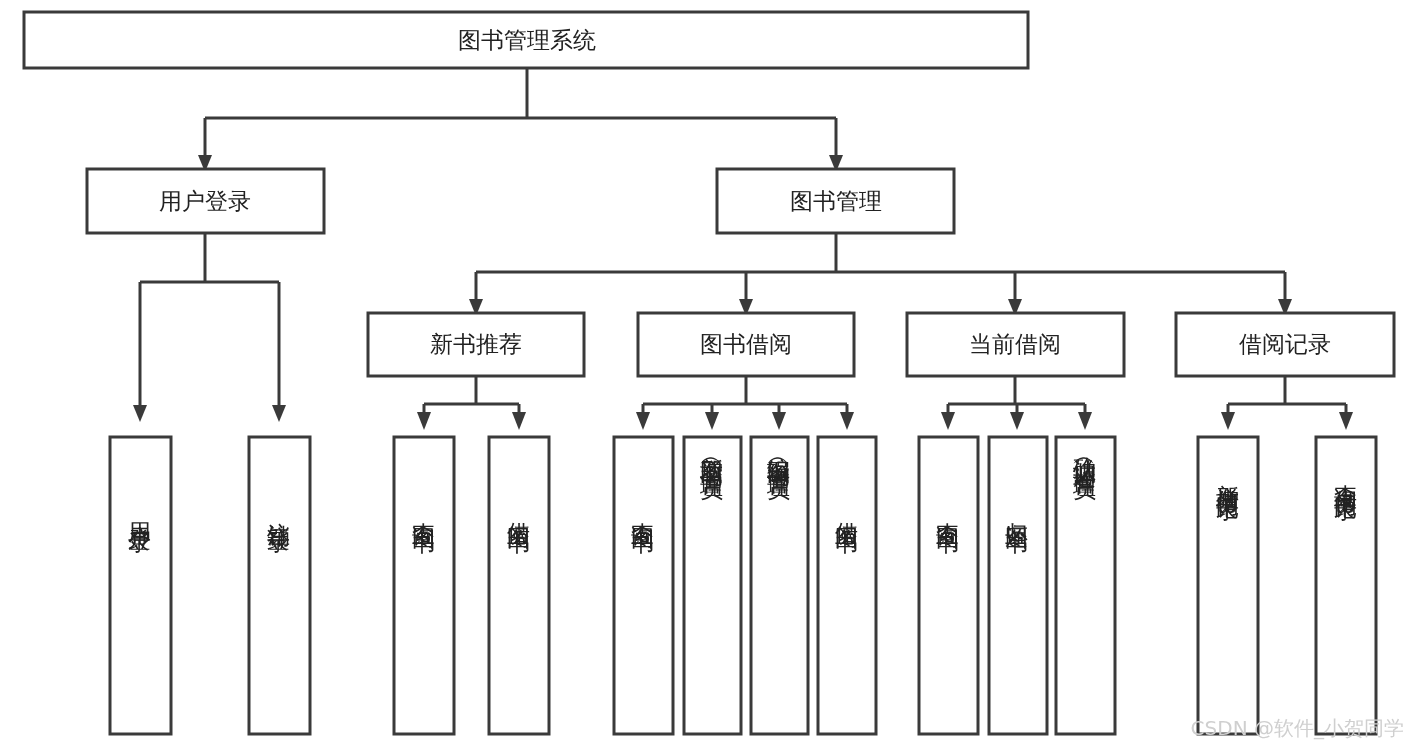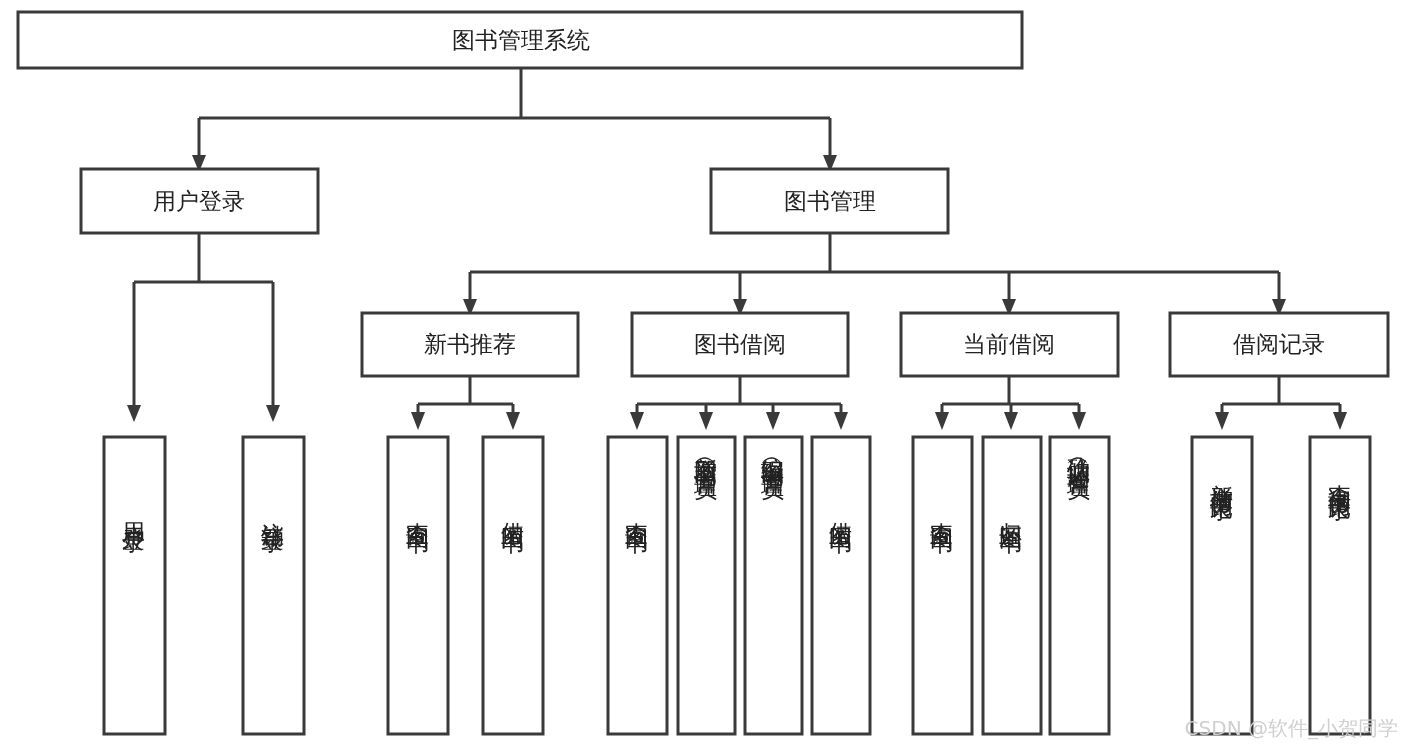--- a/index.html
+++ b/index.html
@@ -9,21 +9,21 @@
   }
   body {
     width: 1405px;
     height: 747px;
     position: relative;
     overflow: hidden;
     font-family: "DejaVu Sans", "Liberation Sans", sans-serif;
   }
   #diagram-root {
     position: absolute;
-    left: 0;
+    left: 6px;
     top: 0;
     width: 1344px;
     height: 747px;
   }
   svg#tree-svg {
     display: block;
     width: 1405px;
     height: 747px;
   }
   .node-box {

